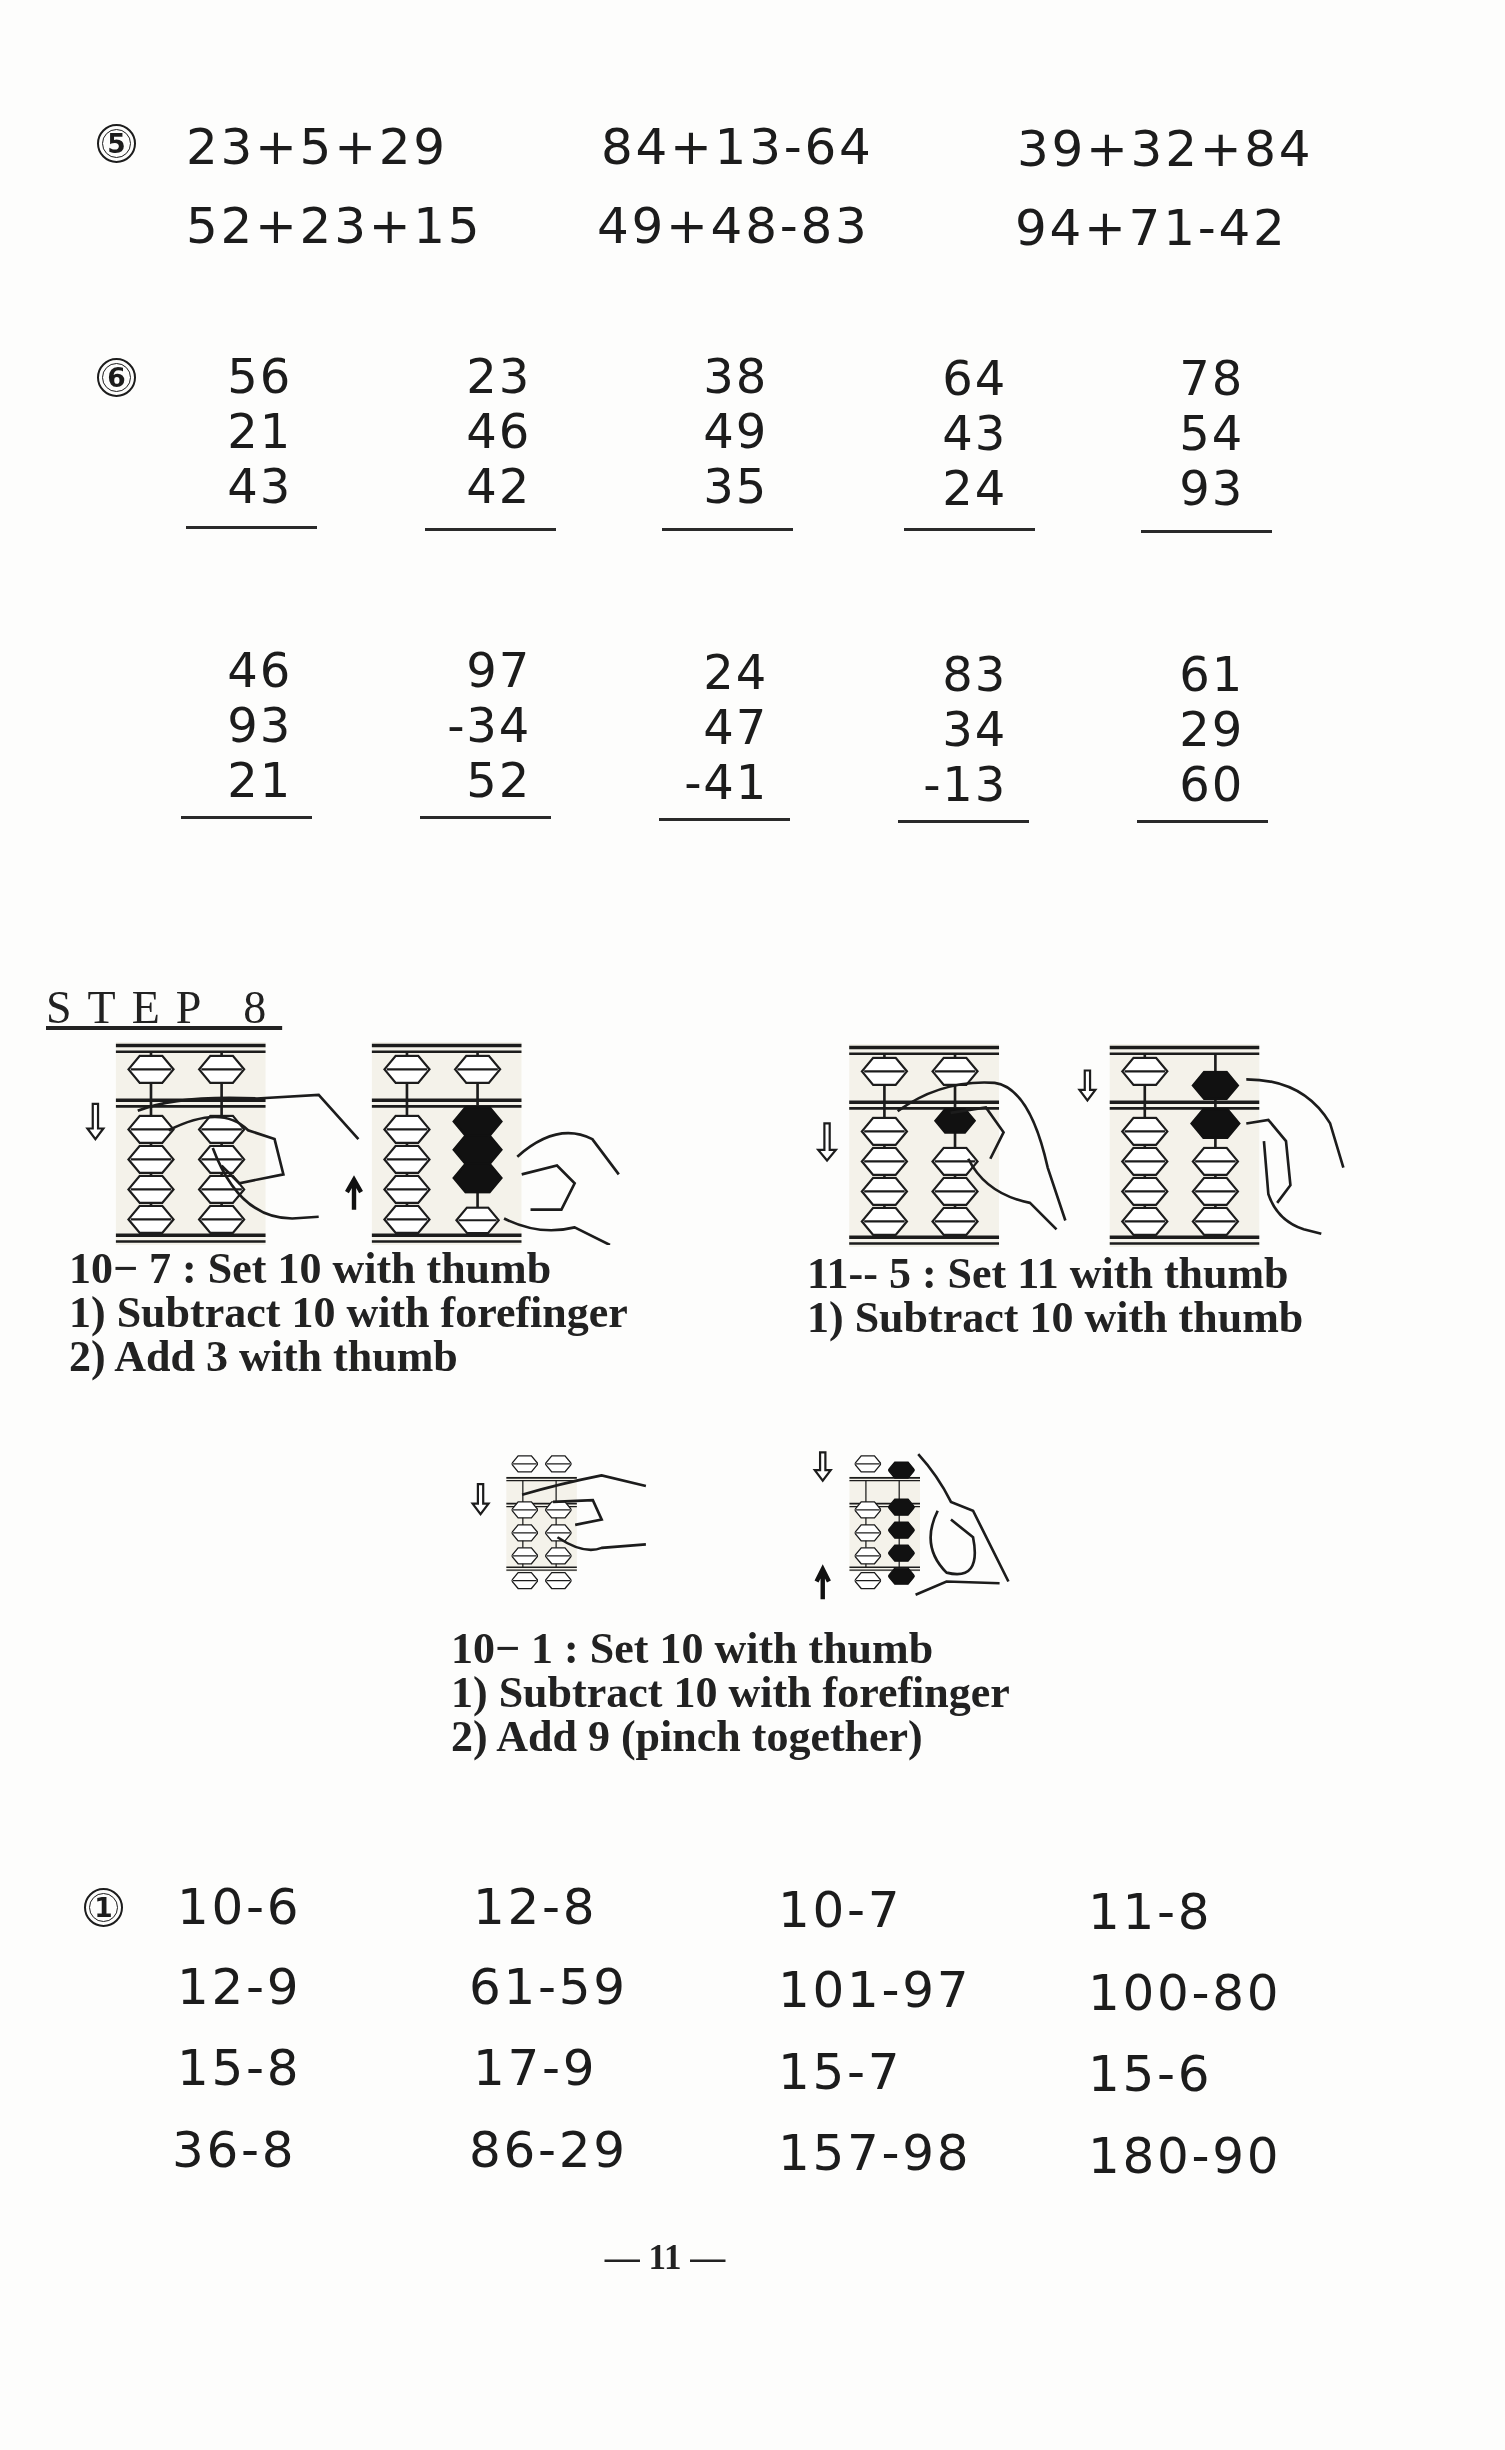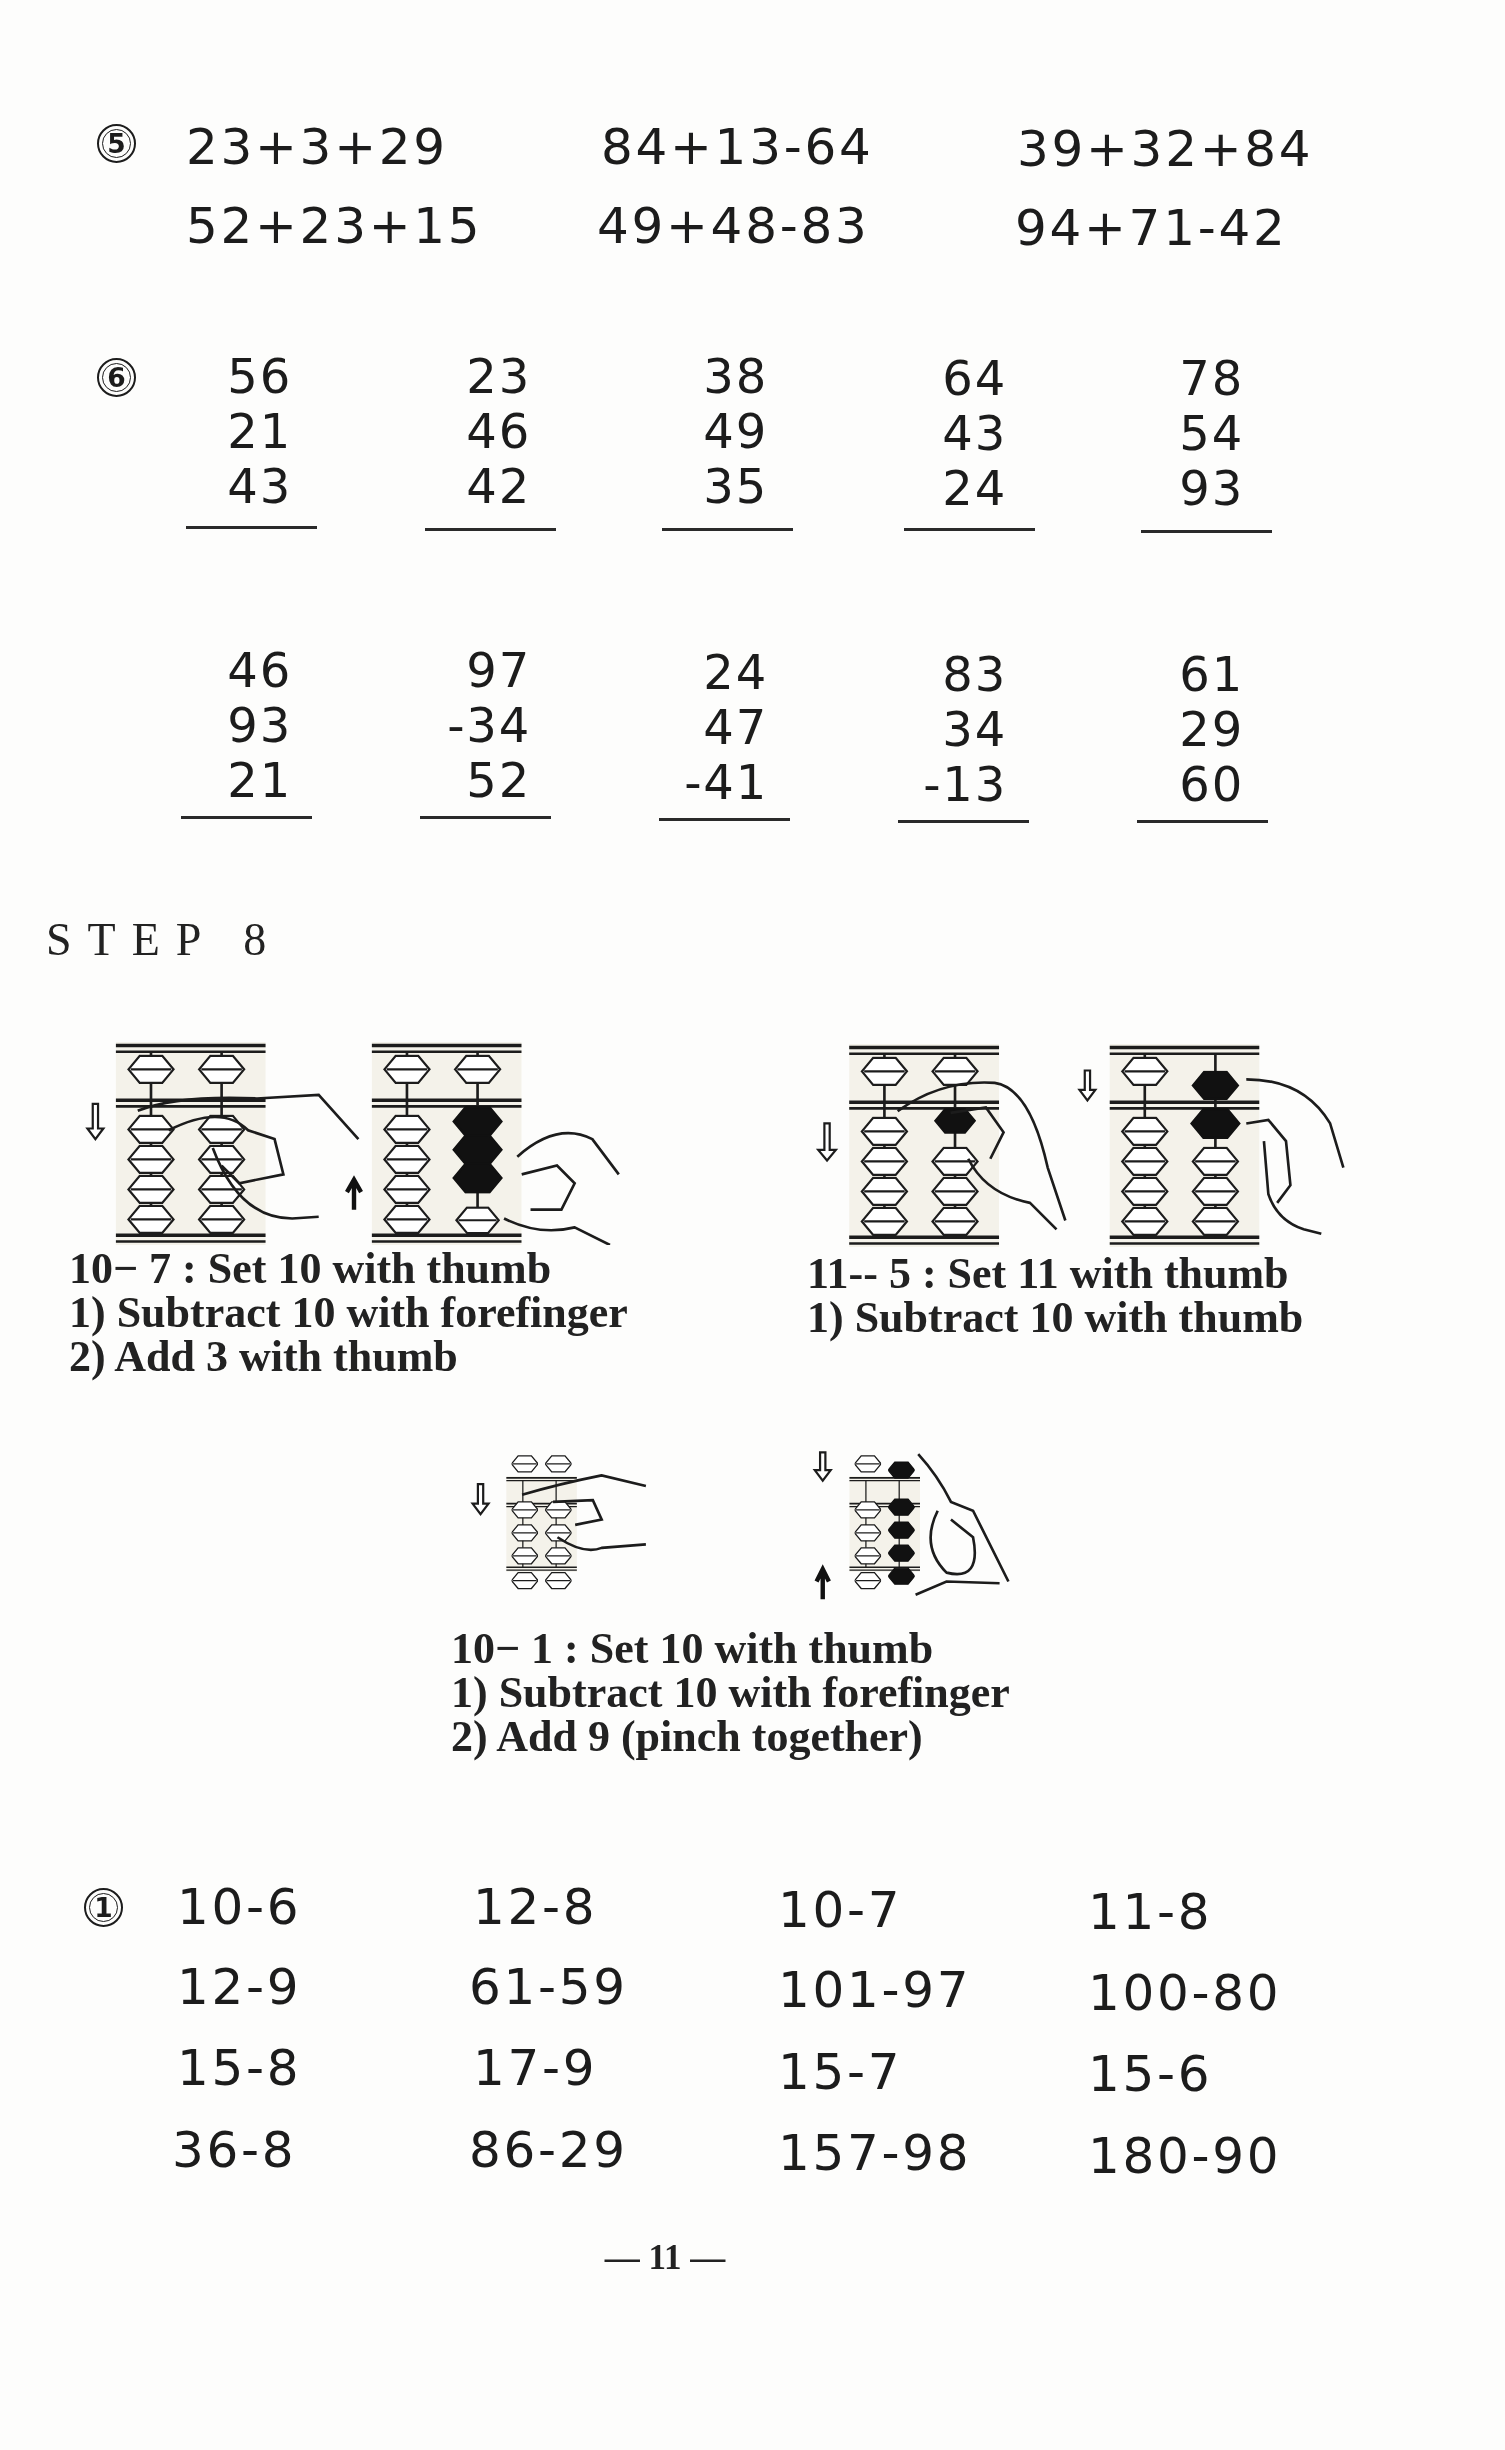--- a/index.html
+++ b/index.html
@@ -22,21 +22,21 @@
   .caption span { display: block; }
   svg .frame { stroke: #1c1c1c; stroke-width: 3; fill: none; }
   .pnum { font-size: 35px; font-weight: bold; }
 </style>
 </head>
 <body>
 
 <div class="abs marker" style="left:97px; top:124px;">
     <span>5</span>
   </div>
-<div class="abs num" style="left:186px; top:122px;">23+3+29</div>
+<div class="abs num" style="left:186px; top:122px;">23+5+29</div>
 <div class="abs num" style="left:601px; top:122px;">84+13-64</div>
 <div class="abs num" style="left:1017px; top:124px;">39+32+84</div>
 <div class="abs num" style="left:186px; top:201px;">52+23+15</div>
 <div class="abs num" style="left:597px; top:201px;">49+48-83</div>
 <div class="abs num" style="left:1015px; top:203px;">94+71-42</div>
 
 <div class="abs marker" style="left:97px; top:358px;">
     <span>6</span>
   </div>
 
@@ -95,21 +95,21 @@
   <span class="cell">61</span>
   <span class="cell">29</span>
   <span class="cell">60</span>
 </div>
 <div class="uline" style="left:181px; top:816px;"></div>
 <div class="uline" style="left:420px; top:816px;"></div>
 <div class="uline" style="left:659px; top:818px;"></div>
 <div class="uline" style="left:898px; top:820px;"></div>
 <div class="uline" style="left:1137px; top:820px;"></div>
 
-<div class="abs serif step-title" style="left:46px; top:913px;">STEP 8</div>
+<div class="abs serif step-title" style="left:46px; top:981px;text-decoration:underline;">STEP 8</div>
 
 <svg width="0" height="0" style="position:absolute">
   <defs>
     <symbol id="bead" viewBox="0 0 60 40">
       <polygon points="0,20 15,2 45,2 60,20 45,38 15,38" fill="#fff" stroke="#1c1c1c" stroke-width="3"></polygon>
       <line x1="3" y1="20" x2="57" y2="20" stroke="#1c1c1c" stroke-width="3"></line>
     </symbol>
     <symbol id="beadb" viewBox="0 0 60 40">
       <polygon points="0,20 15,2 45,2 60,20 45,38 15,38" fill="#111" stroke="#111" stroke-width="3"></polygon>
     </symbol>

